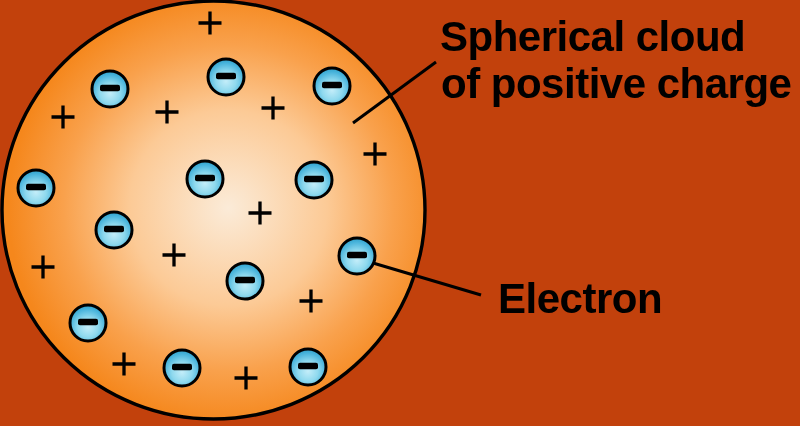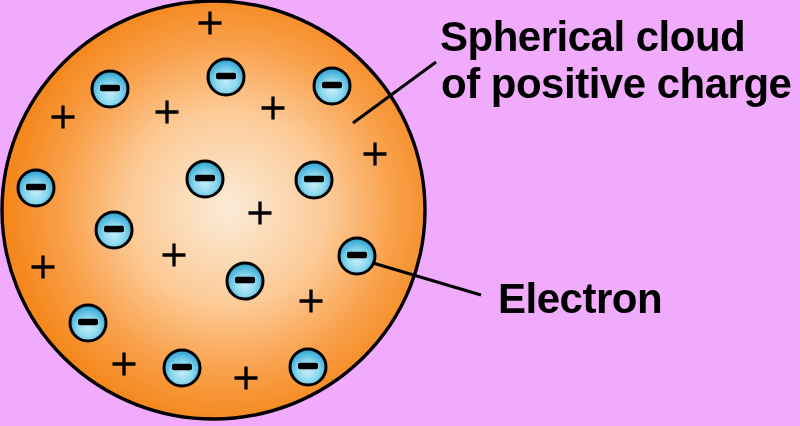--- a/index.html
+++ b/index.html
@@ -4,21 +4,21 @@
 <style>
   html, body {
     margin: 0;
     padding: 0;
     background: #ffffff;
   }
   .stage {
     position: relative;
     width: 800px;
     height: 426px;
-    background: #f0abfc;
+    background: #c2410c;
     overflow: hidden;
   }
   svg { display: block; }
   .diagram-label {
     font-family: "Liberation Sans", sans-serif;
     font-weight: bold;
     font-size: 42px;
     fill: #000000;
     letter-spacing: -0.5px;
   }

